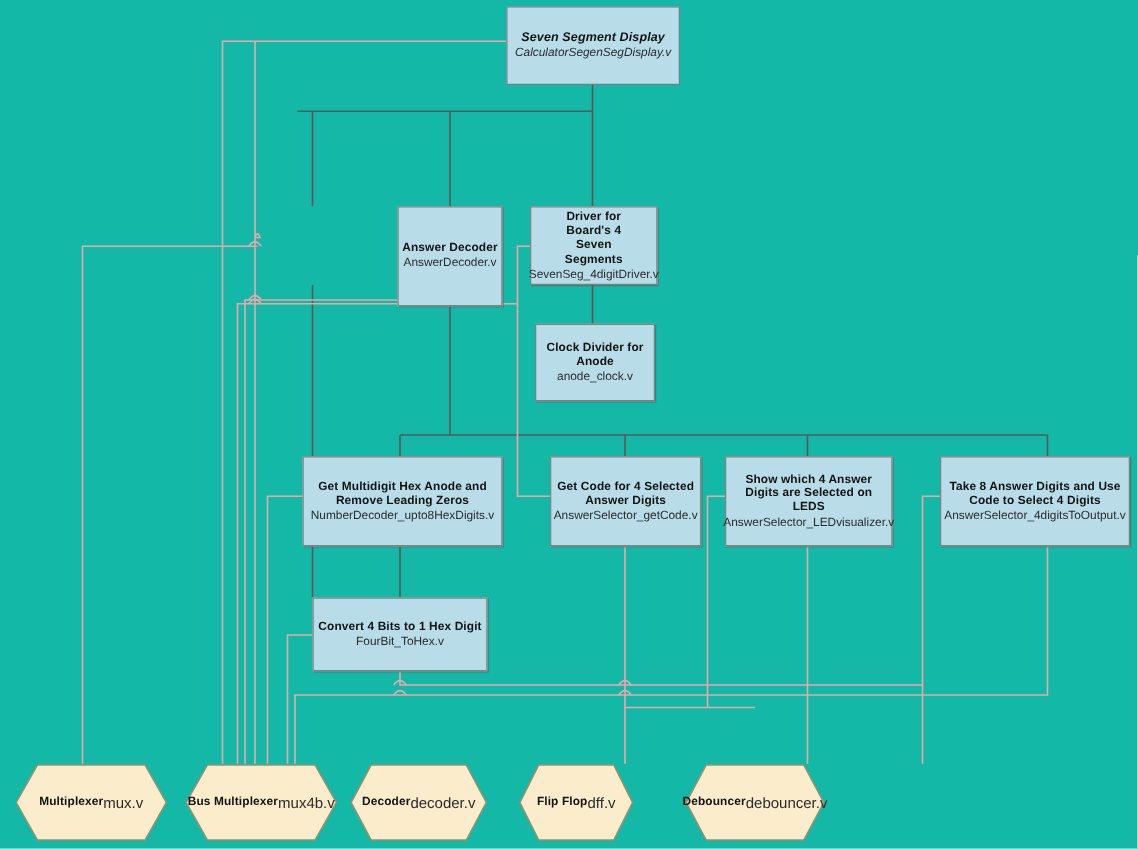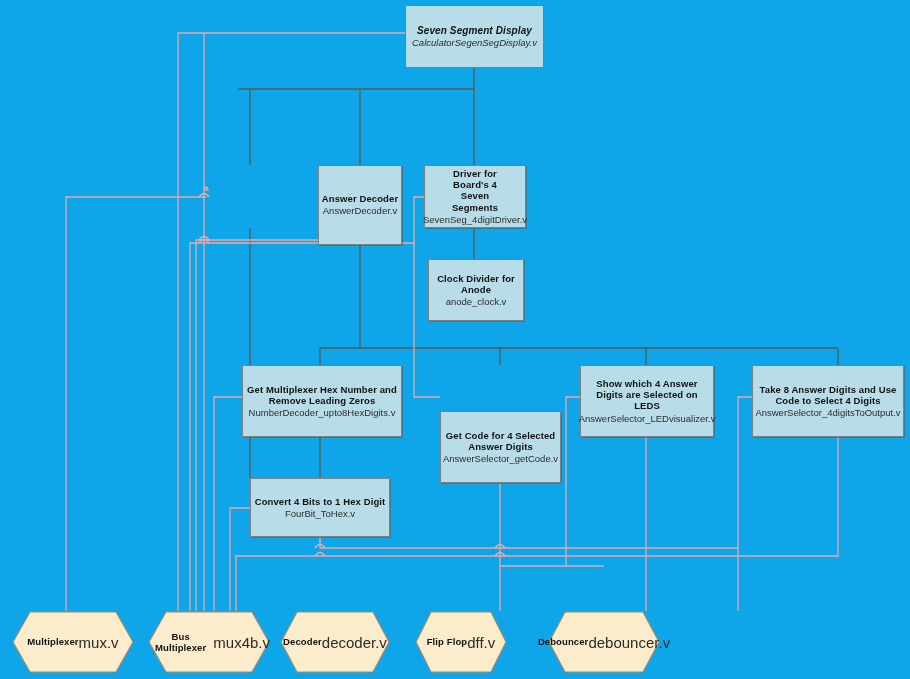--- a/index.html
+++ b/index.html
@@ -1,35 +1,35 @@
 <!DOCTYPE html>
 <html><head>
 <meta charset="utf-8">
 <title>Module Hierarchy Diagram</title>
 <style>
   html,body{margin:0;padding:0;background:#ffffff;}
   body{font-family:"Liberation Sans",sans-serif;}
-  #stage{position:relative;width:910px;height:679px;background:#0ea5e9;overflow:hidden;}
+  #stage{position:relative;width:910px;height:679px;background:#14b8a6;overflow:hidden;}
   #wires{position:absolute;left:0;top:0;width:910px;height:679px;}
   .node{position:absolute;box-sizing:border-box;display:flex;flex-direction:column;
         align-items:center;justify-content:center;text-align:center;}
   .box{background:#b8dde8;border:1px solid #808080;box-shadow:1px 1px 0 rgba(90,90,90,.55);}
   .ttl{font-weight:bold;color:#121212;line-height:1.18;letter-spacing:.1px;}
   .sub{color:#2b2b2b;line-height:1.2;}
   .box .ttl{font-size:9.5px;}
   .box .sub{font-size:9.5px;margin-top:1px;}
   .root{background:#b8dde8;border:1px solid #6f7f86;}
   .root .ttl{font-style:italic;font-weight:bold;font-size:10px;}
   .root .sub{font-style:italic;font-size:9.5px;}
   .hexwrap{position:absolute;}
   .hexwrap svg{position:absolute;left:0;top:0;}
   .hexlabel{position:absolute;left:0;top:0;width:100%;height:100%;display:flex;
             flex-direction:row;align-items:center;justify-content:center;text-align:center;}
   .hexlabel .ttl{font-size:9.5px;}
-  .hexlabel .sub{font-size:15px;margin-top:1px;}
+  .hexlabel .sub{font-size:12px;margin-top:1px;}
 </style>
 </head>
 <body>
 
 <div id="stage">
 
   <svg id="wires" viewBox="0 0 910 679" width="910" height="679">
     <g fill="none" stroke="#595959" stroke-width="1.3">
 
       <path d="M474 68 L474 89"></path>
@@ -113,25 +113,25 @@
     <div class="ttl">Driver for Board's 4 Seven Segments</div>
     <div class="sub">SevenSeg_4digitDriver.v</div>
   </div>
 
   <div class="node box" style="left:428px;top:259px;width:96px;height:62px;padding:0 4px;">
     <div class="ttl">Clock Divider for Anode</div>
     <div class="sub">anode_clock.v</div>
   </div>
 
   <div class="node box" style="left:242px;top:365px;width:160px;height:72px;padding:0 4px;">
-    <div class="ttl">Get Multiplexer Hex Number and Remove Leading Zeros</div>
+    <div class="ttl">Get Multidigit Hex Anode and Remove Leading Zeros</div>
     <div class="sub">NumberDecoder_upto8HexDigits.v</div>
   </div>
 
-  <div class="node box" style="left:440px;top:365px;width:121px;height:72px;padding:0 4px;margin-top:46px;">
+  <div class="node box" style="left:440px;top:365px;width:121px;height:72px;padding:0 4px;">
     <div class="ttl">Get Code for 4 Selected Answer Digits</div>
     <div class="sub">AnswerSelector_getCode.v</div>
   </div>
 
   <div class="node box" style="left:580px;top:365px;width:134px;height:72px;padding:0 3px;">
     <div class="ttl">Show which 4 Answer Digits are Selected on LEDS</div>
     <div class="sub">AnswerSelector_LEDvisualizer.v</div>
   </div>
 
   <div class="node box" style="left:752px;top:365px;width:152px;height:72px;padding:0 3px;">

